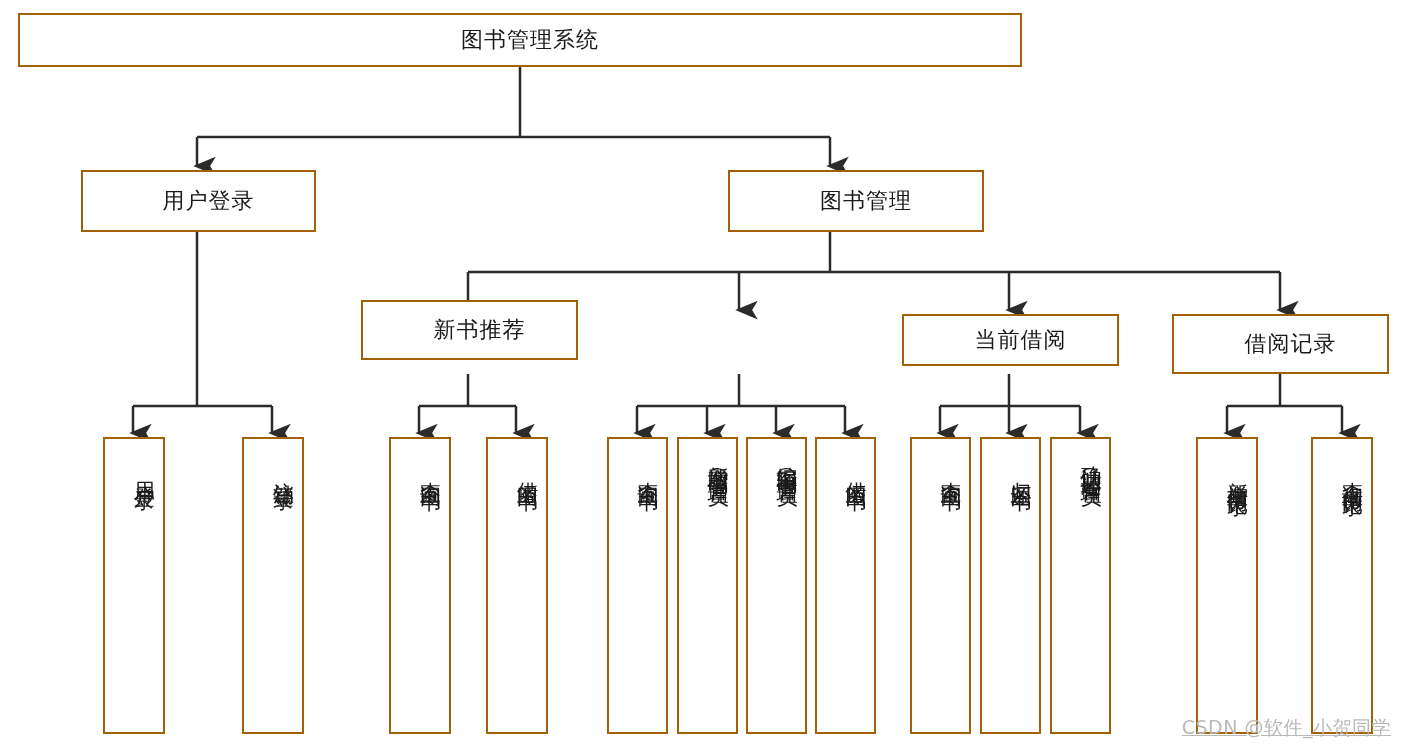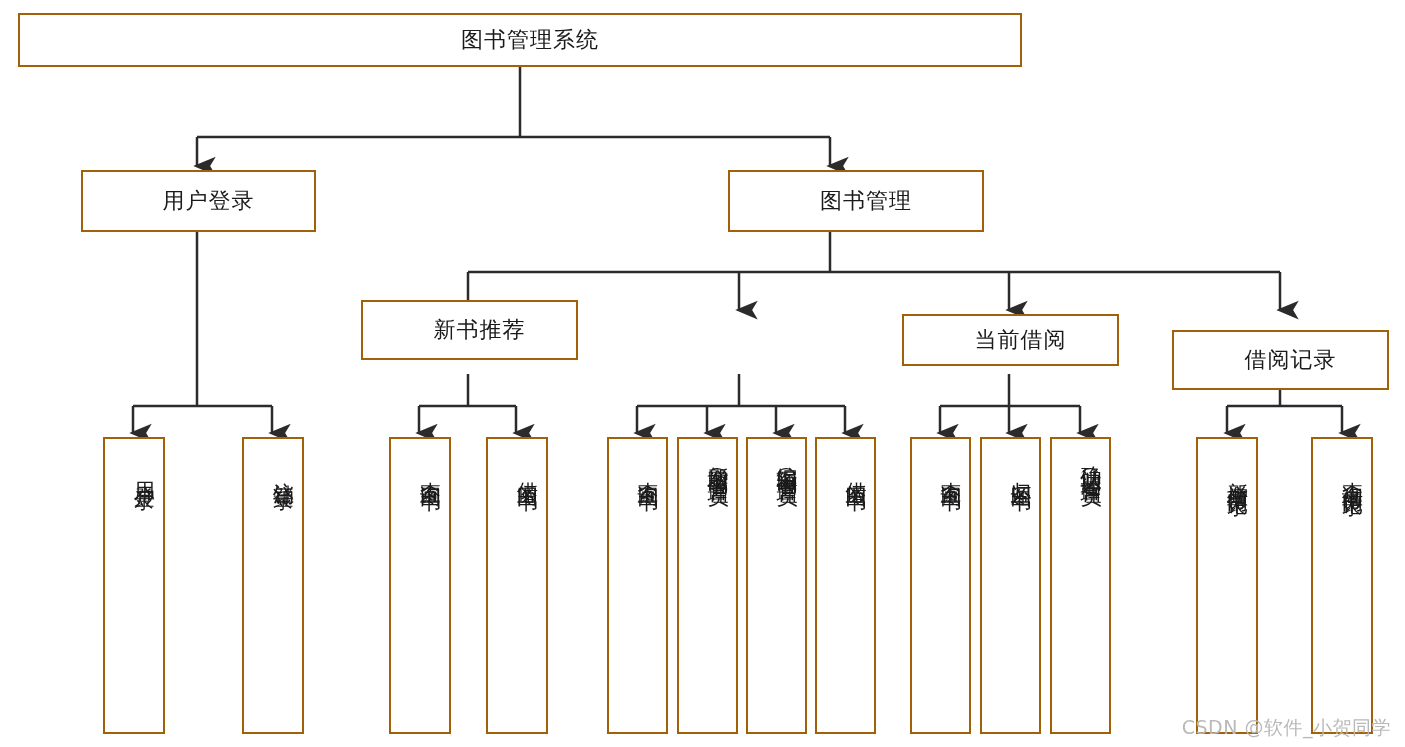--- a/index.html
+++ b/index.html
@@ -52,20 +52,21 @@
     pointer-events: none;
   }
   .watermark {
     position: absolute;
     right: 14px;
     bottom: 6px;
     font-size: 19px;
     color: #b9b9b9;
     letter-spacing: 0.5px;
     white-space: nowrap;
+    text-decoration: underline;
   }
 </style>
 </head>
 <body>
 
 <div id="canvas">
 
   <svg class="edges" viewBox="0 0 1405 747" xmlns="http://www.w3.org/2000/svg">
     <defs>
       <marker id="arrow" viewBox="0 0 12 12" refX="6" refY="10" markerWidth="9" markerHeight="9" orient="auto-start-reverse">
@@ -127,21 +128,21 @@
   <div class="node h" style="left:716px; top:170px; width:256px; height:62px;margin-left:12px;">
     <span>图书管理</span>
   </div>
 
   <div class="node h" style="left:361px; top:300px; width:217px; height:60px;">
     <span>新书推荐</span>
   </div>
   <div class="node h" style="left:902px; top:314px; width:217px; height:52px;">
     <span>当前借阅</span>
   </div>
-  <div class="node h" style="left:1172px; top:314px; width:217px; height:60px;margin-top:16px;">
+  <div class="node h" style="left:1172px; top:314px; width:217px; height:60px;">
     <span>借阅记录</span>
   </div>
 
   <div class="node v" style="left:103px; top:437px; width:62px; height:297px;">
     <span class="vtext">用户登录</span>
   </div>
   <div class="node v" style="left:242px; top:437px; width:62px; height:297px;">
     <span class="vtext">注销登录</span>
   </div>
 

